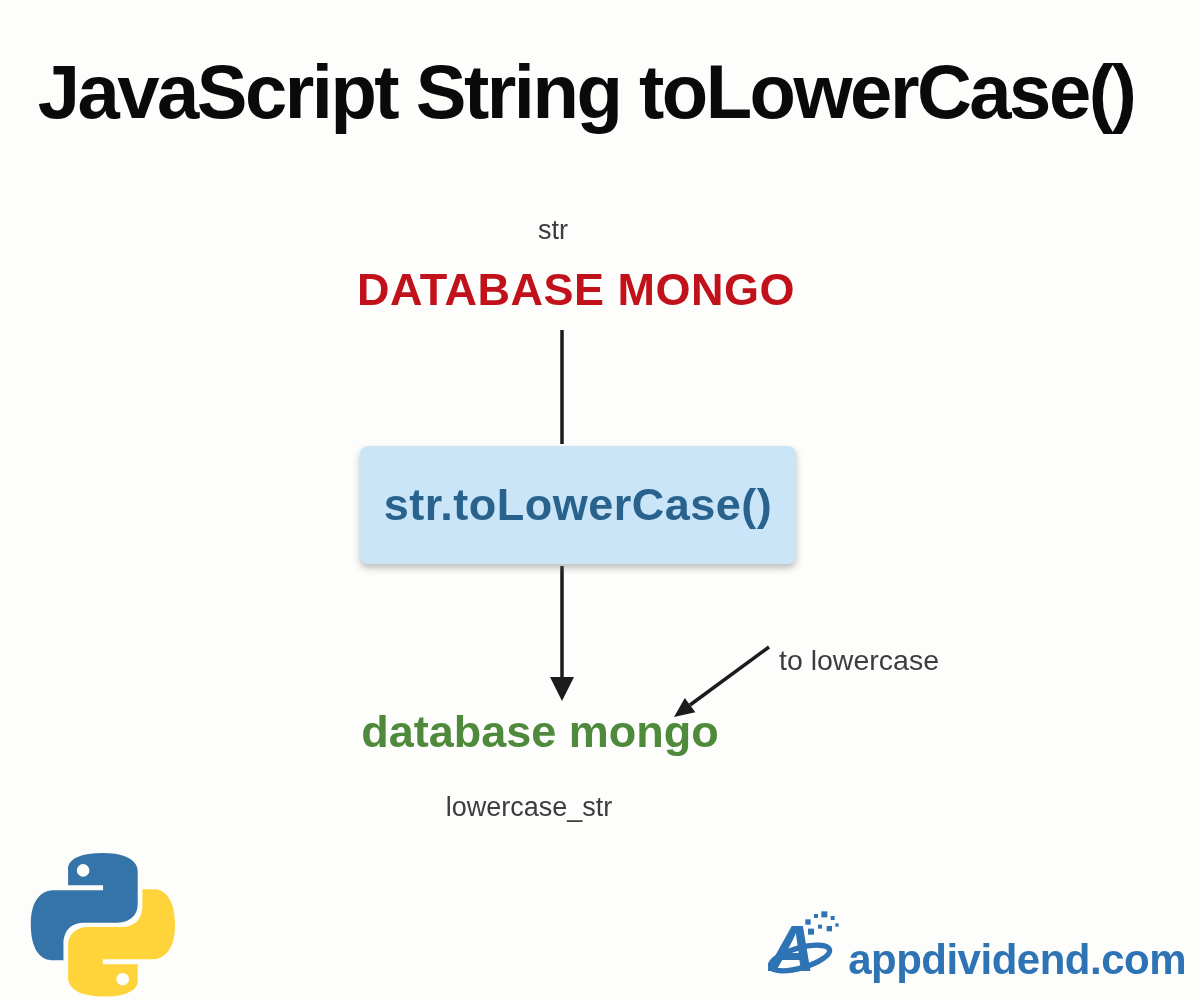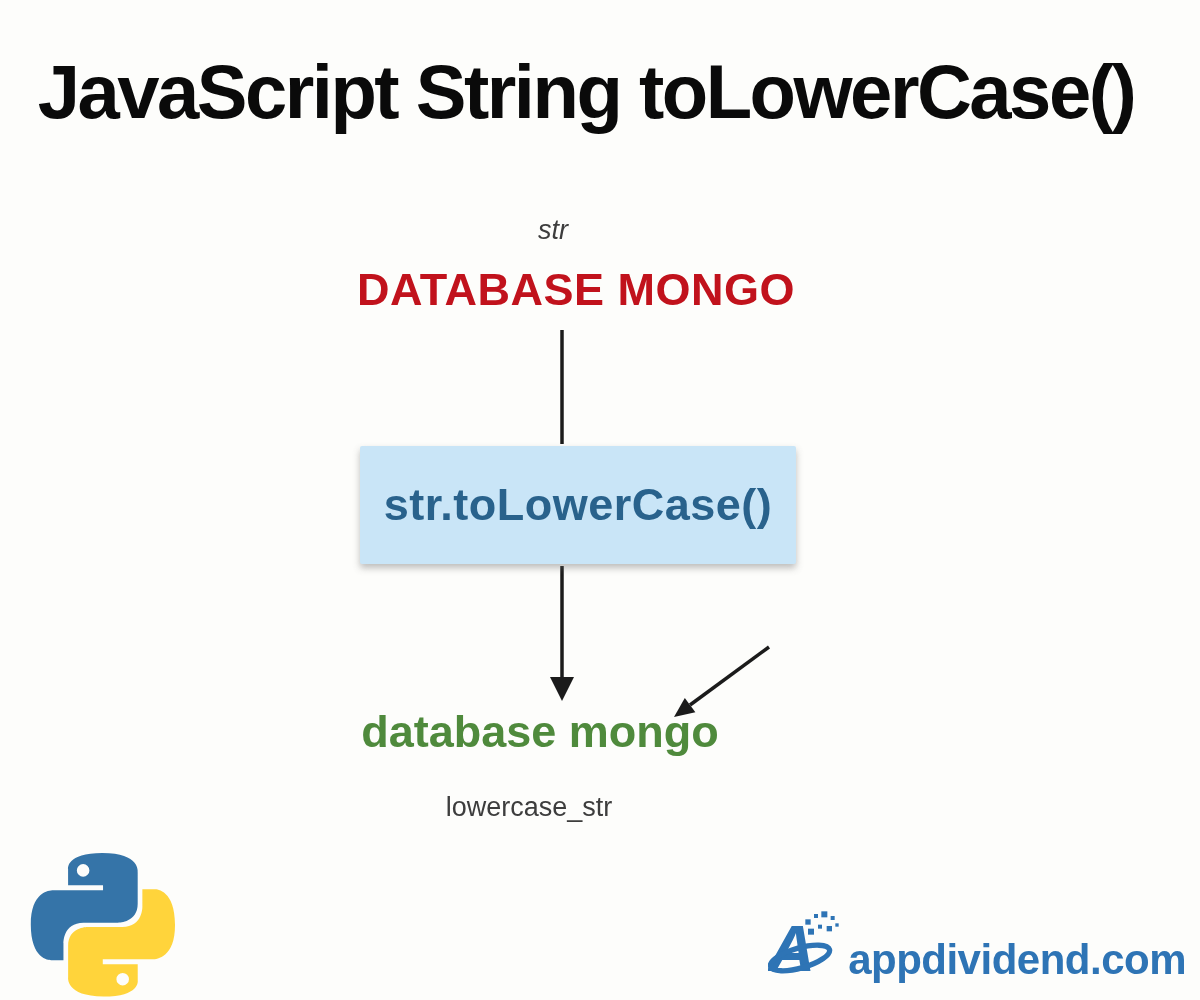--- a/index.html
+++ b/index.html
@@ -14,31 +14,31 @@
     position:absolute;top:48px;left:0;width:1172px;
     margin:0;text-align:center;white-space:nowrap;
     font-size:76px;font-weight:900;letter-spacing:-2.5px;
     color:var(--title-text,#0a0a0a);
   }
   .arrows{position:absolute;left:0;top:0;width:1200px;height:1000px;}
   .label{
     position:absolute;transform:translateX(-50%);
     font-size:27px;color:var(--label-text,#3d3d3d);white-space:nowrap;
   }
-  .str-label{left:553px;top:215px;font-style:italic;}
+  .str-label{left:553px;top:215px;}
   .lower-label{left:529px;top:792px;}
   .input-value{
     position:absolute;left:576px;top:264px;transform:translateX(-50%);
     font-size:45px;font-weight:700;letter-spacing:0.5px;white-space:nowrap;
     color:var(--input-text,#c1121c);
   }
   .method-box{
     position:absolute;left:360px;top:446px;width:436px;height:118px;
     background:var(--method-box-bg,#c9e5f7);
-    border-radius:2px;
+    border-radius:8px;
     box-shadow:0 4px 7px rgba(110,110,110,.45);
     display:flex;align-items:center;justify-content:center;
   }
   .method-box span{
     font-size:45px;font-weight:600;letter-spacing:0.5px;white-space:nowrap;
     color:var(--method-box-text,#29628c);
   }
   .annotation{
     position:absolute;left:779px;top:604px;
     font-size:28.5px;line-height:1.33;
@@ -80,20 +80,21 @@
   <div class="label str-label">str</div>
 
   <div class="input-value">DATABASE MONGO</div>
 
   <div class="method-box">
     <span>str.toLowerCase()</span>
   </div>
 
   <div class="annotation">
     <br>
+    <span>to lowercase</span>
   </div>
 
   <div class="output-value">database mongo</div>
 
   <div class="label lower-label">lowercase_str</div>
 
   <div class="python-logo">
     <svg viewBox="0 0 256 255" aria-hidden="true">
       <path fill="#3574a8" d="M126.916.072c-64.832 0-60.784 28.115-60.784 28.115l.072 29.128h61.868v8.745H41.631S.145 61.355.145 126.77c0 65.417 36.21 63.097 36.21 63.097h21.61v-30.356s-1.165-36.21 35.632-36.21h61.362s34.475.557 34.475-33.319V33.97S194.67.072 126.916.072zM92.802 19.66a11.12 11.12 0 0 1 11.13 11.13 11.12 11.12 0 0 1-11.13 11.13 11.12 11.12 0 0 1-11.13-11.13 11.12 11.12 0 0 1 11.13-11.13z"></path>
       <path fill="#ffd43b" d="M128.757 254.126c64.832 0 60.784-28.115 60.784-28.115l-.072-29.127H127.6v-8.745h86.441s41.486 4.705 41.486-60.712c0-65.416-36.21-63.096-36.21-63.096h-21.61v30.355s1.165 36.21-35.632 36.21h-61.362s-34.475-.557-34.475 33.32v56.013s-5.235 33.897 62.518 33.897zm34.114-19.586a11.12 11.12 0 0 1-11.13-11.13 11.12 11.12 0 0 1 11.13-11.131 11.12 11.12 0 0 1 11.13 11.13 11.12 11.12 0 0 1-11.13 11.13z"></path>

